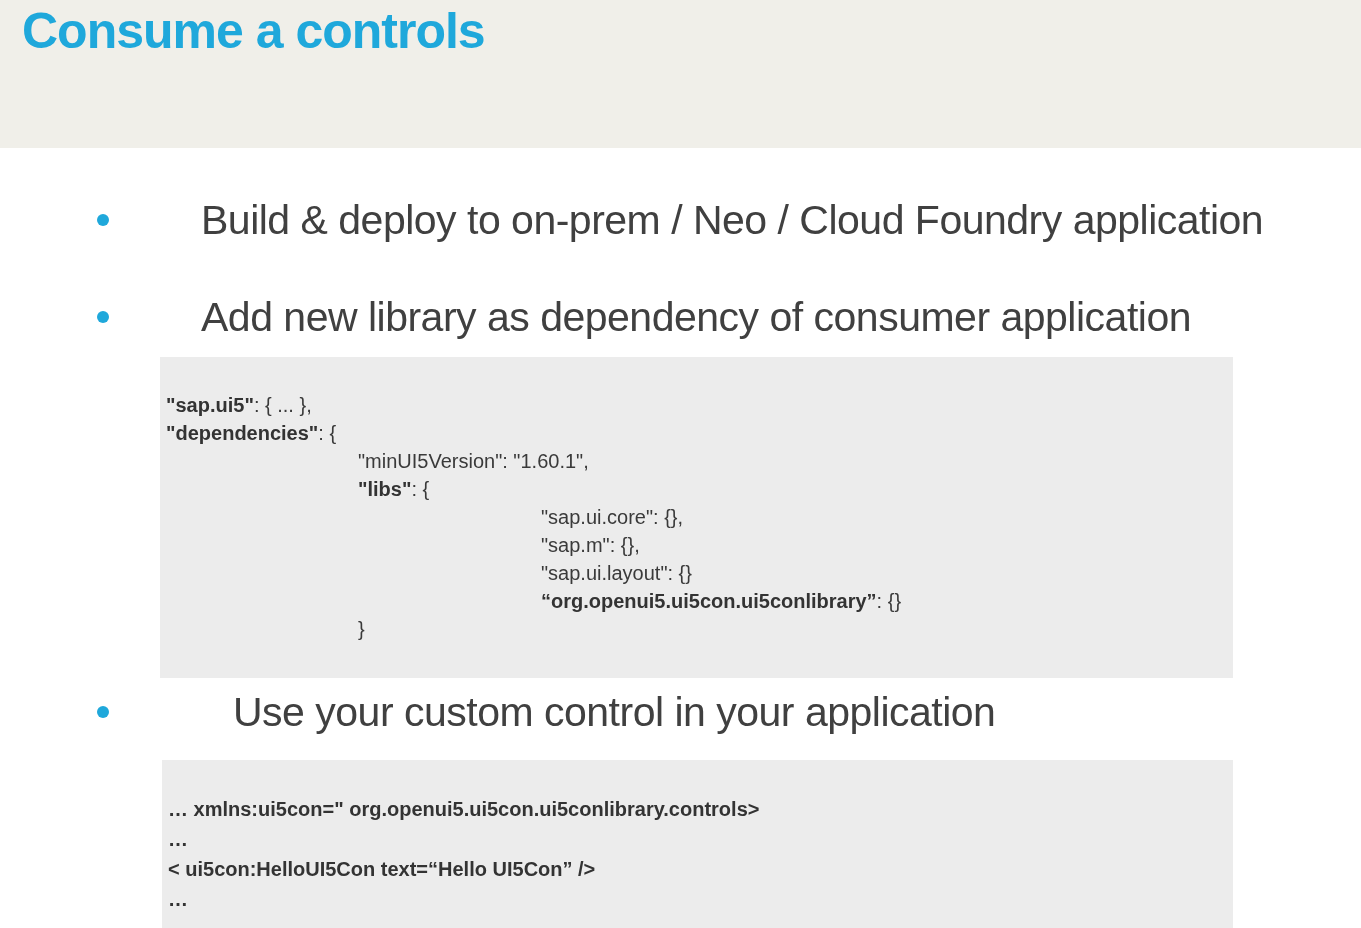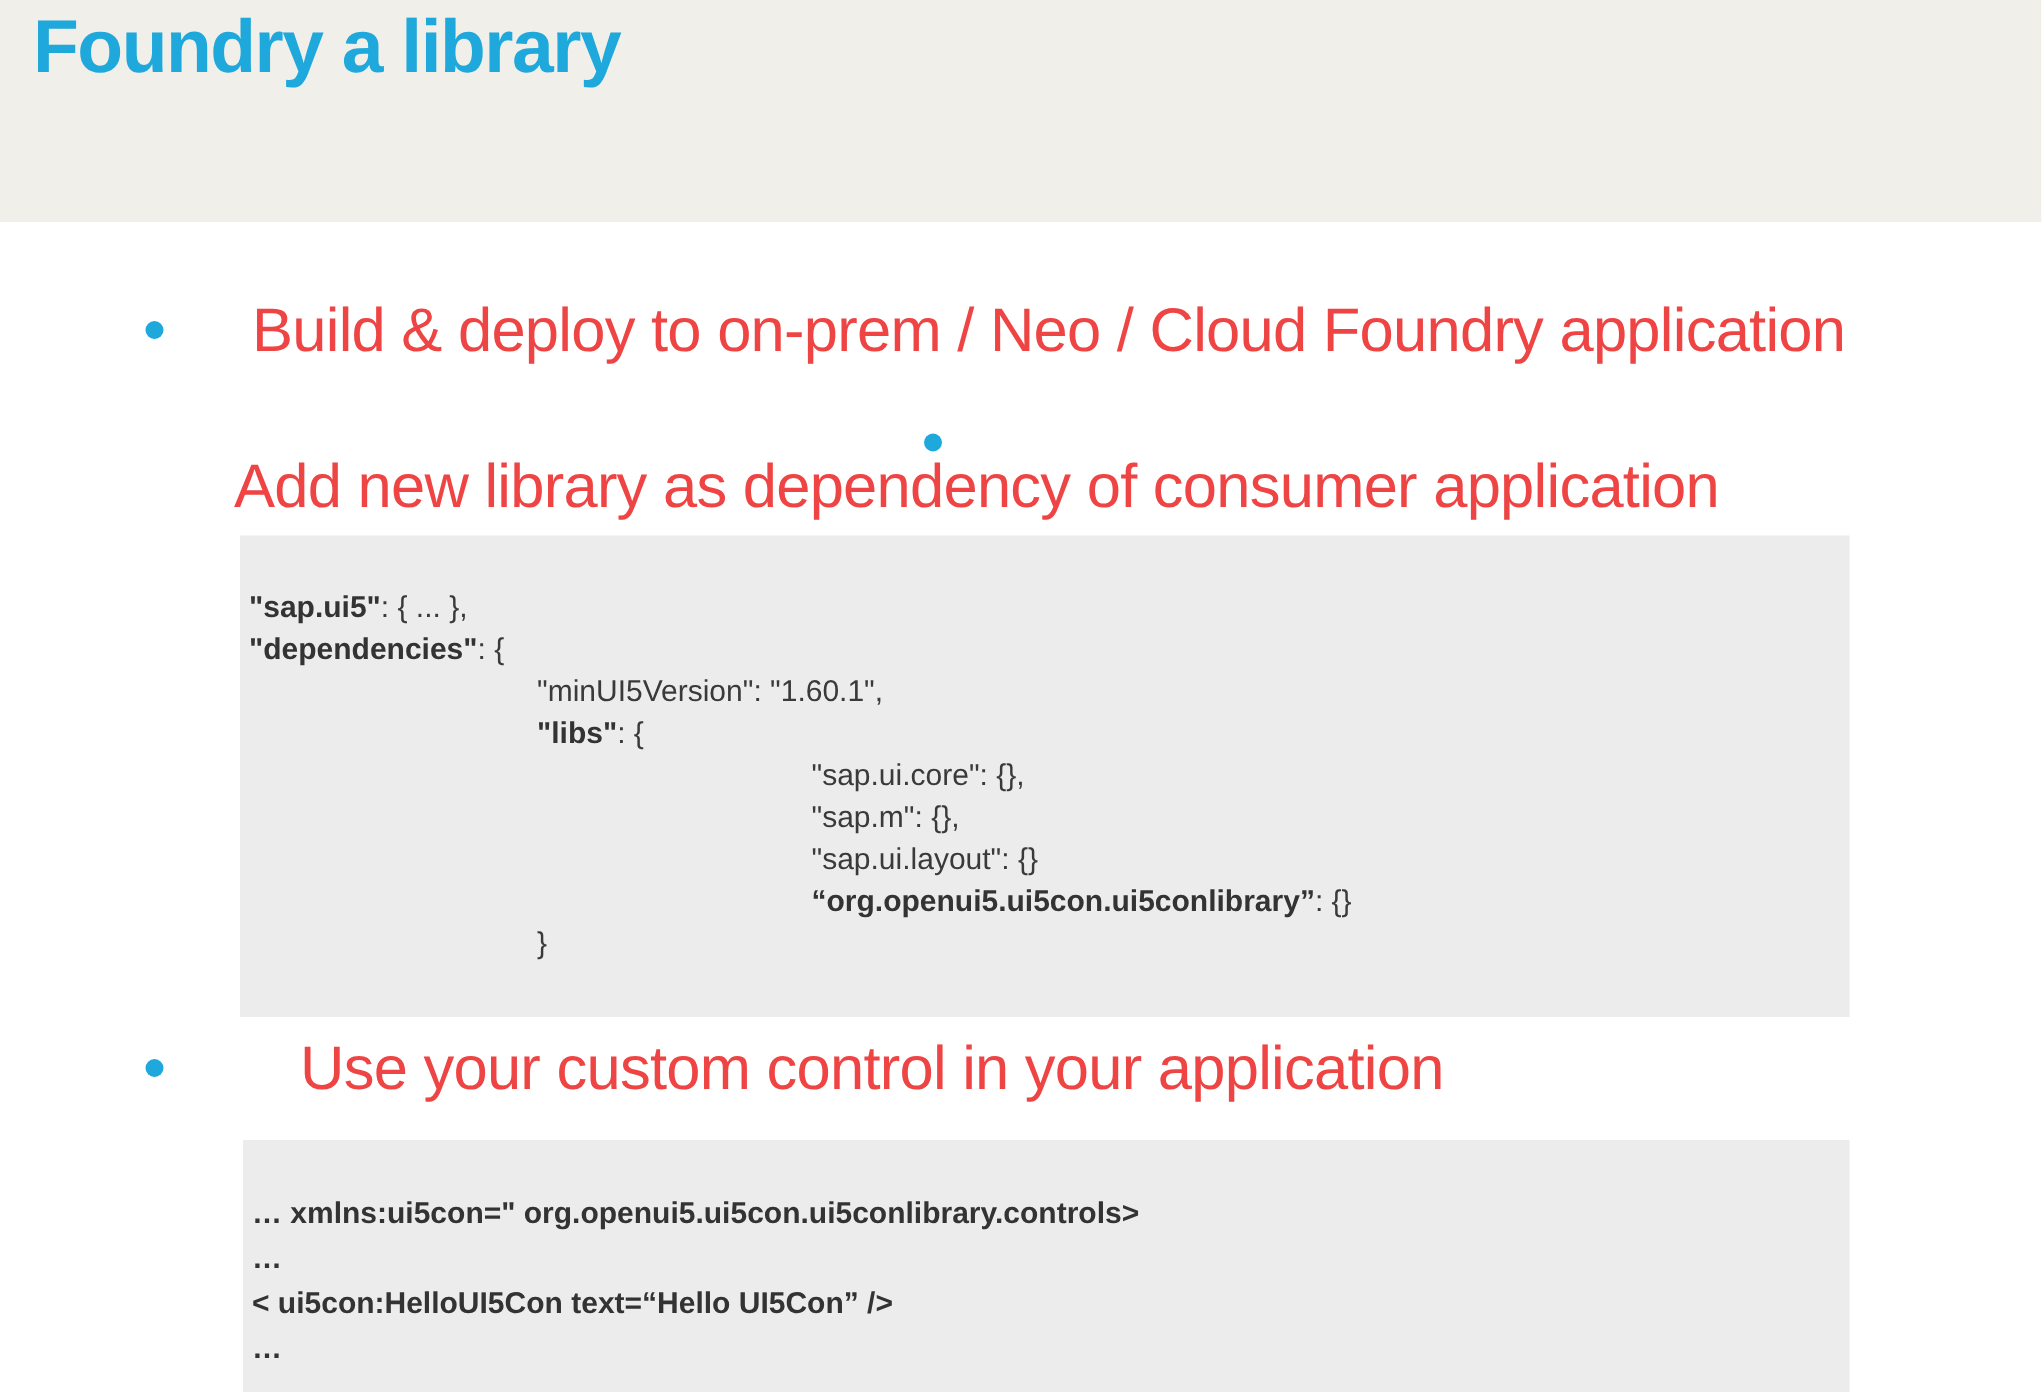--- a/index.html
+++ b/index.html
@@ -29,27 +29,27 @@
     position: absolute; left: 97px;
     display: flex; align-items: center;
     white-space: nowrap;
   }
   .bullet-row .dot {
     width: 12px; height: 12px; border-radius: 50%;
     background: #1FA8DB;
     flex: 0 0 12px;
   }
   .bullet-row .bullet-text {
-    margin-left: 59px;
+    margin-left: 92px;
     font-size: 41px;
-    color: #ef4444;
+    color: #404040;
     letter-spacing: -0.5px;
   }
   #bullet-1 { top: 192px; height: 56px; }
-  #bullet-2 { top: 289px; height: 56px; flex-direction: column; }
+  #bullet-2 { top: 289px; height: 56px; }
   #bullet-3 { top: 684px; height: 56px; gap: 32px; }
 
   .code-block {
     position: absolute;
     background: #ECECEC;
     color: #3A3A3A;
     font-family: "Liberation Sans", sans-serif;
     font-size: 20px;
   }
   #code-block-1 {
@@ -69,21 +69,21 @@
   .code-line.indent-0 { padding-left: 6px; }
   .code-line.indent-1 { padding-left: 198px; }
   .code-line.indent-2 { padding-left: 381px; }
 </style>
 </head>
 <body>
 
 <div class="slide">
 
   <div class="header-band">
-    <div class="slide-title">Foundry a library</div>
+    <div class="slide-title">Consume a controls</div>
   </div>
 
   <div class="bullet-row" id="bullet-1">
     <span class="dot"></span>
     <span class="bullet-text">Build &amp; deploy to on-prem / Neo / Cloud Foundry application</span>
   </div>
 
   <div class="bullet-row" id="bullet-2">
     <span class="dot"></span>
     <span class="bullet-text">Add new library as dependency of consumer application</span>

